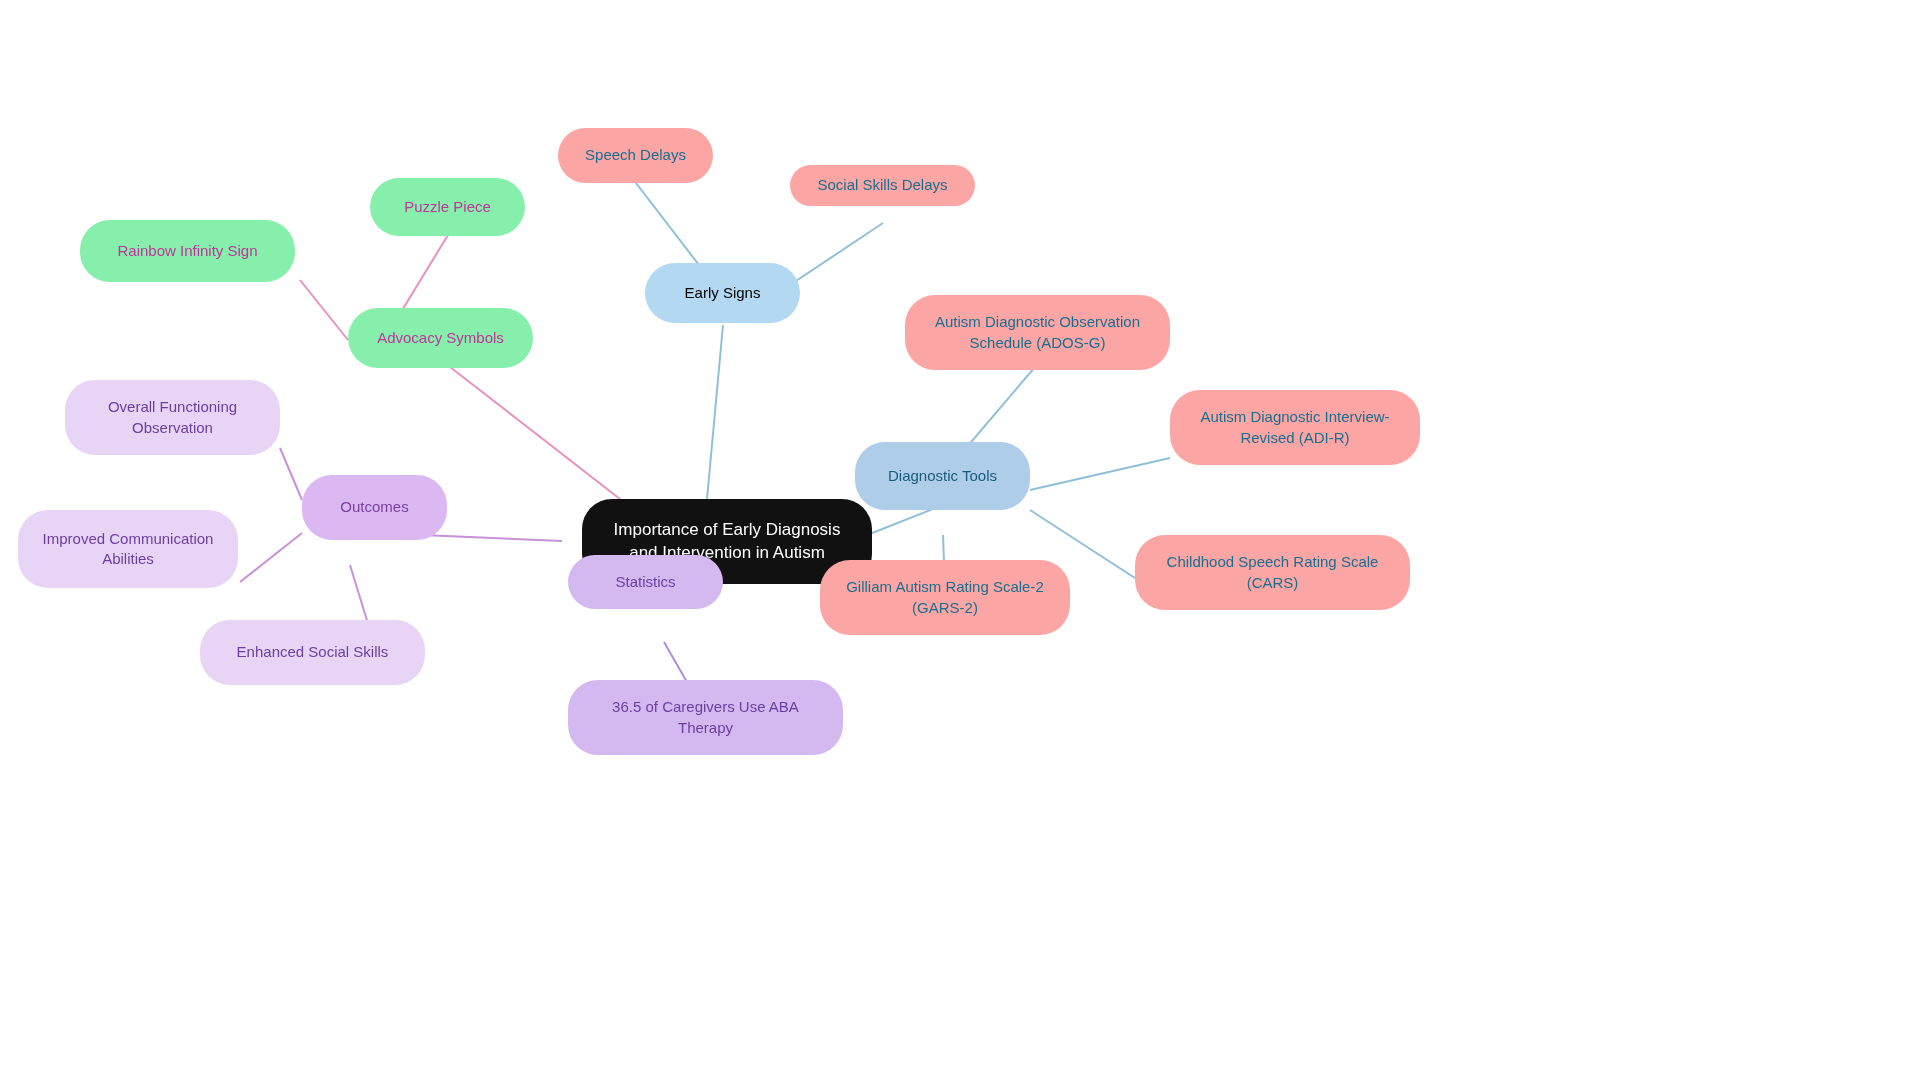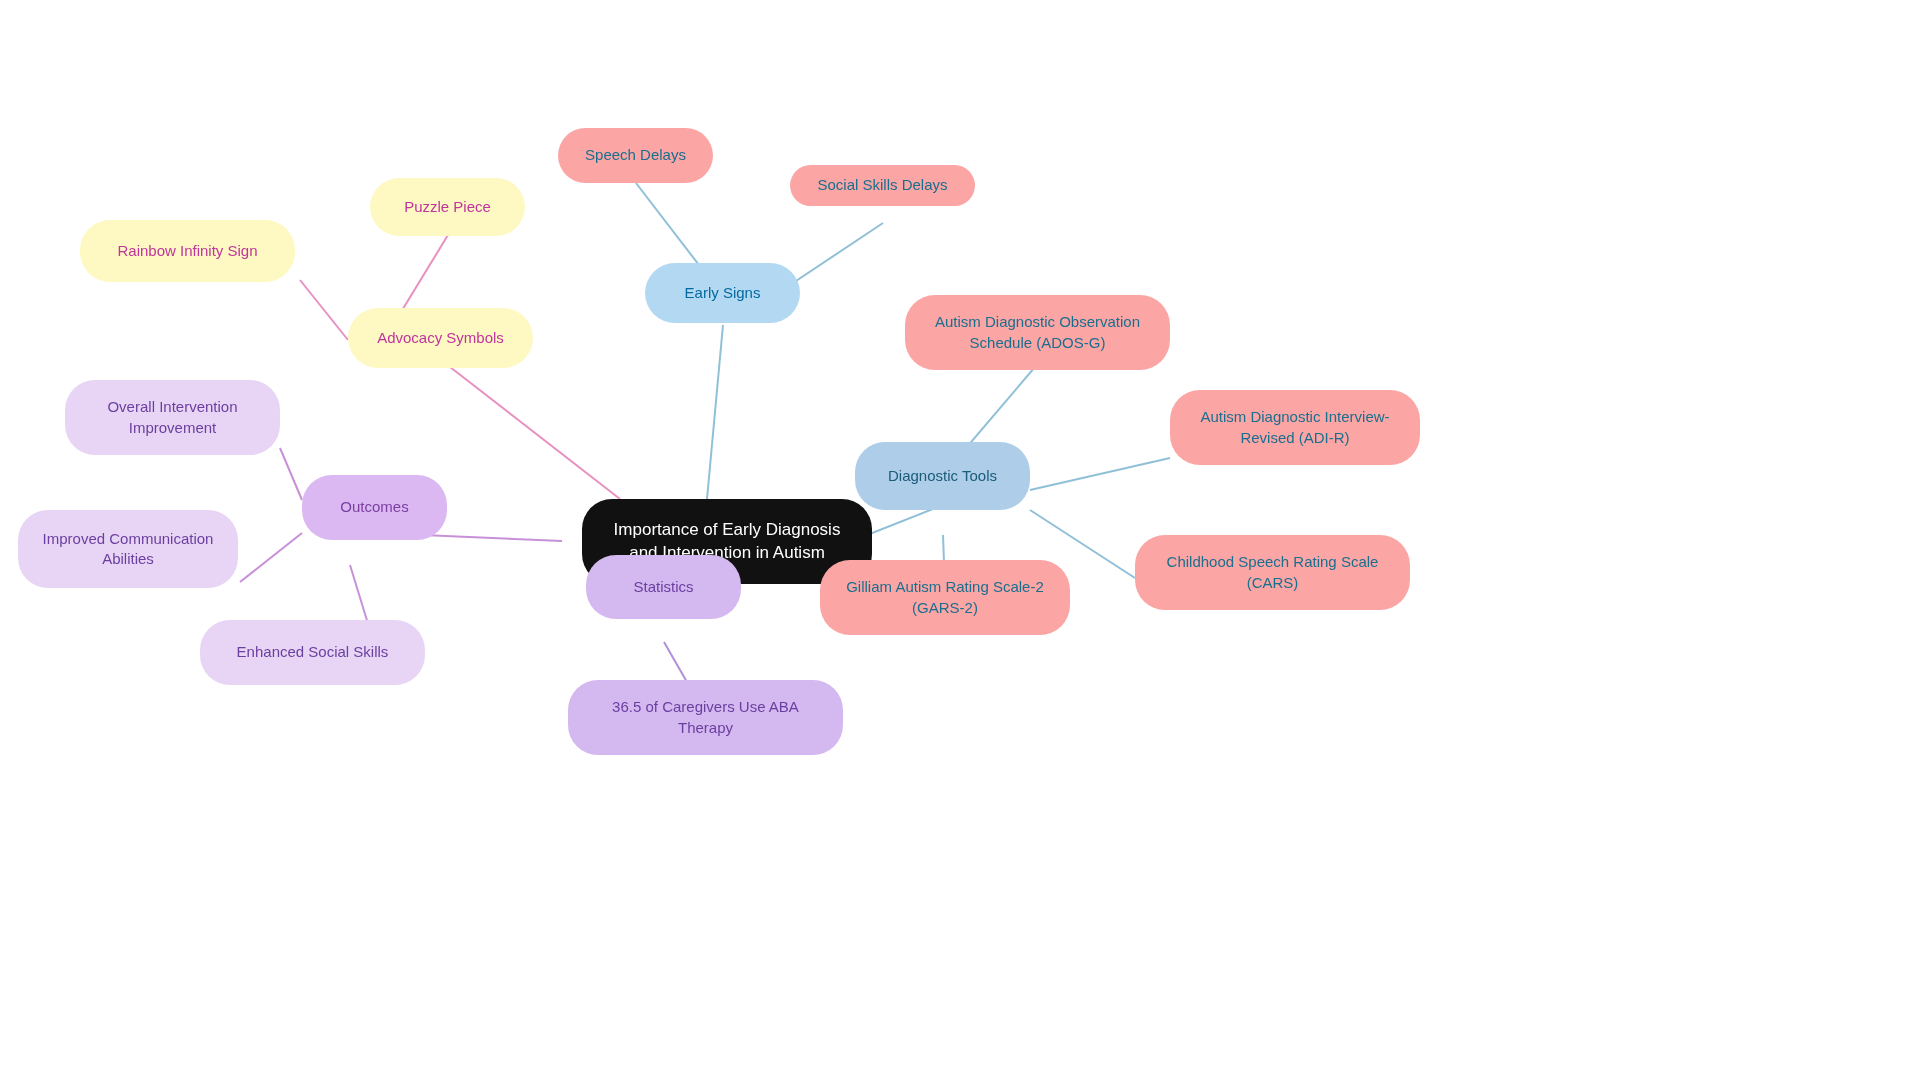--- a/index.html
+++ b/index.html
@@ -35,30 +35,30 @@
       background: #111111;
       color: #ffffff;
       font-size: 17px;
       font-weight: 500;
       border-radius: 30px;
       width: 290px;
       height: 85px;
     }
     .node-blue {
       background: #b3d9f2;
-      color: #0369a1;
+      color: #000000;
       border-radius: 30px;
     }
     .node-blue-dark {
       background: #aecde8;
       color: #1a5c7a;
       border-radius: 30px;
     }
     .node-pink {
-      background: #fef9c3;
+      background: #86efac;
       color: #c0359c;
       border-radius: 30px;
     }
     .node-lavender {
       background: #d4b8f0;
       color: #6b3fa0;
       border-radius: 30px;
     }
     .node-light-lavender {
       background: #e8d5f5;
@@ -140,34 +140,34 @@
 </div>
 
 <div class="node node-light-blue" style="left:1135px; top:535px; width:275px; height:75px;">
   <span>Childhood Speech Rating Scale (CARS)</span>
 </div>
 
 <div class="node node-light-blue" style="left:820px; top:560px; width:250px; height:75px;">
   <span>Gilliam Autism Rating Scale-2 (GARS-2)</span>
 </div>
 
-<div class="node node-lavender" style="left:586px; top:555px; width:155px; height:64px;align-items:center;">
+<div class="node node-lavender" style="left:568px; top:555px; width:155px; height:54px;align-items:center;">
   <span>Statistics</span>
 </div>
 
 <div class="node node-lavender" style="left:568px; top:680px; width:275px; height:75px;">
   <span>36.5 of Caregivers Use ABA Therapy</span>
 </div>
 
 <div class="node node-light-lavender" style="left:302px; top:475px; width:145px; height:65px; background:#dbb8f2; color:#7a3fa0;">
   <span>Outcomes</span>
 </div>
 
 <div class="node node-light-lavender" style="left:65px; top:380px; width:215px; height:75px;">
-  <span>Overall Intervention Improvement</span>
+  <span>Overall Functioning Observation</span>
 </div>
 
 <div class="node node-light-lavender" style="left:18px; top:510px; width:220px; height:78px;">
   <span>Improved Communication Abilities</span>
 </div>
 
 <div class="node node-light-lavender" style="left:200px; top:620px; width:225px; height:65px;">
   <span>Enhanced Social Skills</span>
 </div>
 

